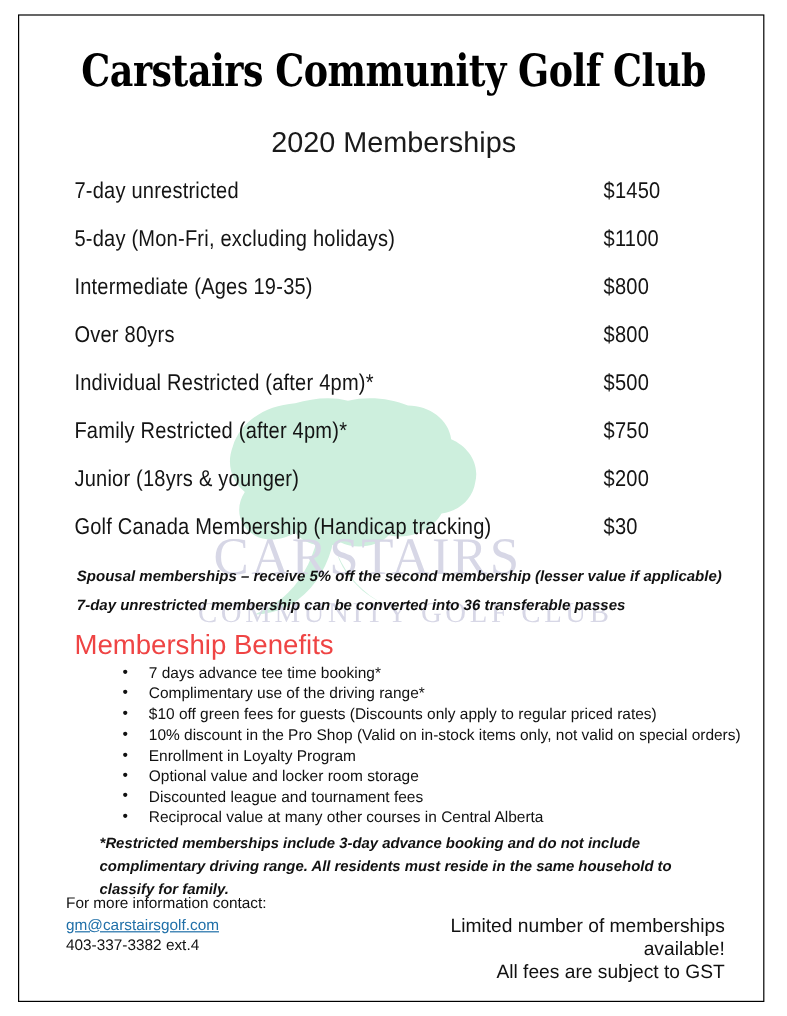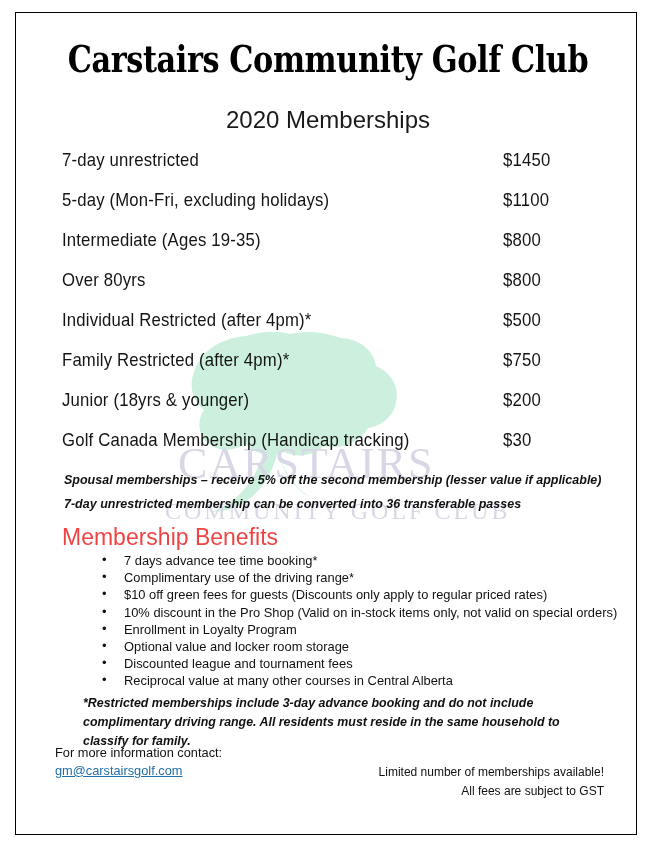--- a/index.html
+++ b/index.html
@@ -206,21 +206,21 @@
     text-decoration: underline;
     display: inline-block;
   }
 
   #footer-right {
     position: absolute;
     left: 336px;
     top: 763px;
     width: 268px;
     text-align: right;
-    font-size: 12px;
+    font-size: 16px;
     line-height: 19px;
     color: #111111;
   }
   #footer-right div { display: block; }
 </style>
 </head>
 <body>
 
 <div id="page">
 
@@ -296,20 +296,21 @@
         <li>Optional value and locker room storage</li>
         <li>Discounted league and tournament fees</li>
         <li>Reciprocal value at many other courses in Central Alberta</li>
       </ul>
 
     <div id="footnote">*Restricted memberships include 3-day advance booking and do not include complimentary driving range.  All residents must reside in the same household to classify for family.</div>
 
     <div id="contact-block">
       <div>For more information contact:</div>
       <div><a id="contact-email" href="#">gm@carstairsgolf.com</a></div>
+      <div>403-337-3382 ext.4</div>
     </div>
 
     <div id="footer-right">
       <div>Limited number of memberships available!</div>
       <div>All fees are subject to GST</div>
     </div>
 
   </div>
 </div>
 

